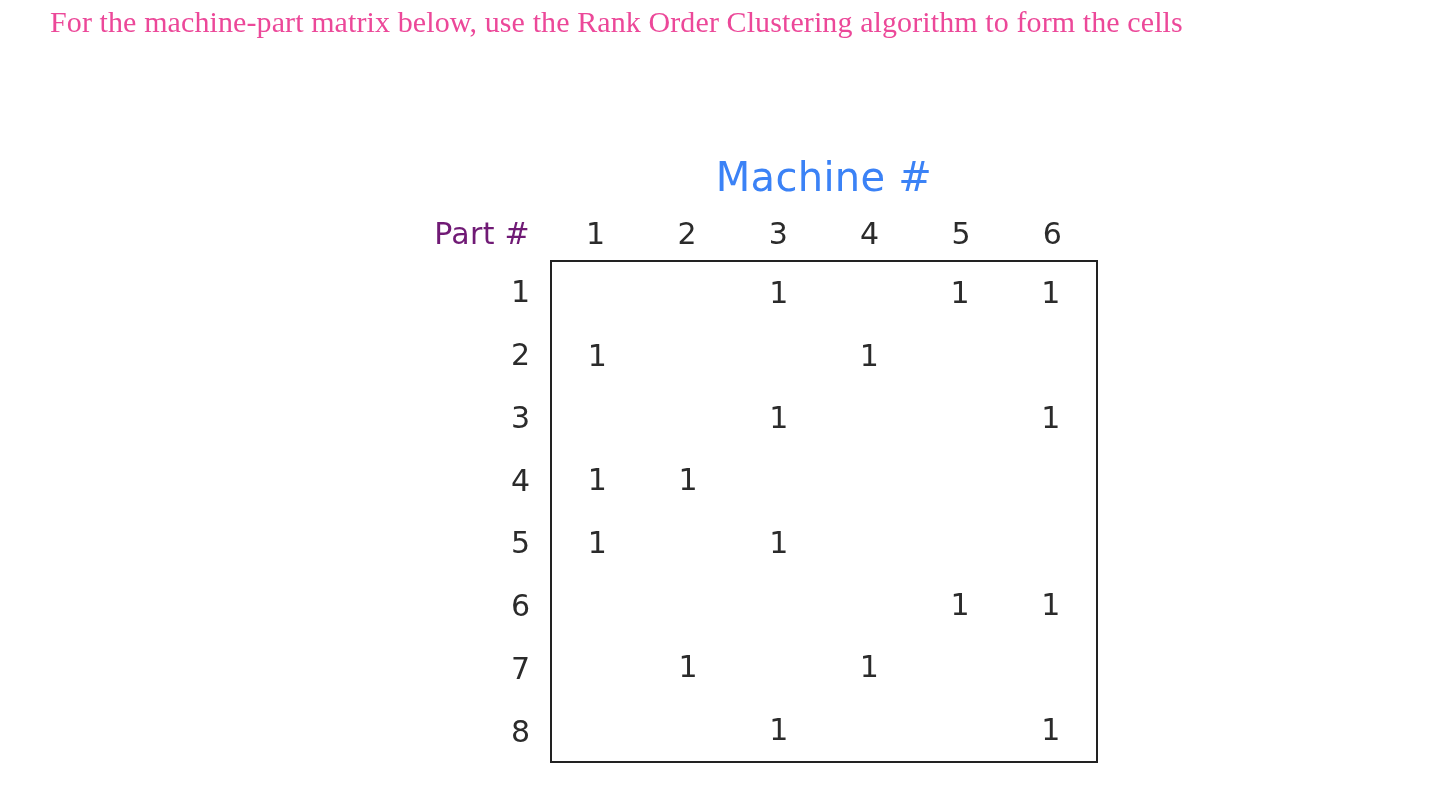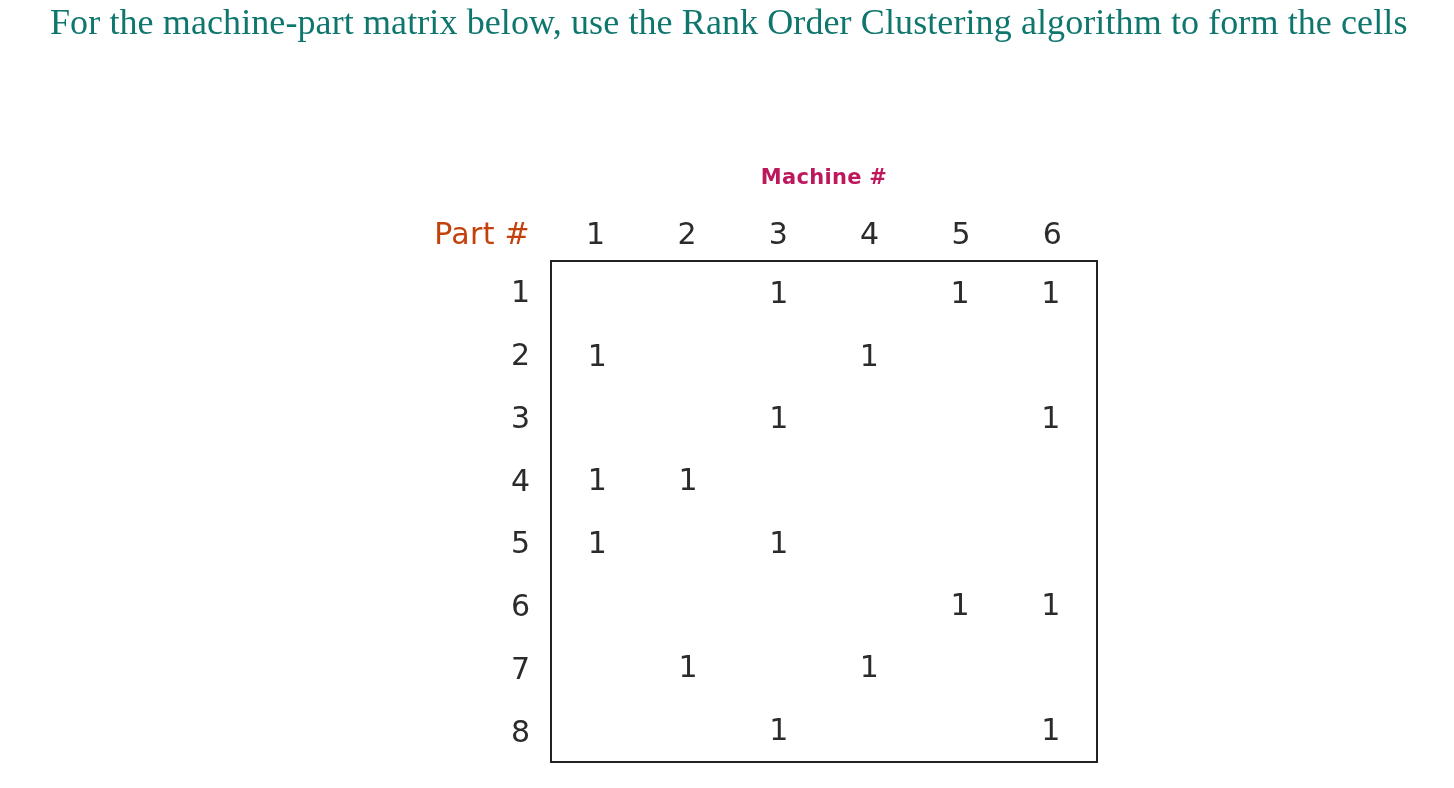--- a/index.html
+++ b/index.html
@@ -16,23 +16,23 @@
     color: #1a1a1a;
   }
 
   
   #question-block {
     position: absolute;
     left: 50px;
     top: 4px;
     width: 1370px;
     font-family: "Liberation Serif", serif;
-    font-size: 36px;
+    font-size: 30px;
     line-height: 36px;
-    color: #0f766e;
+    color: #ec4899;
     letter-spacing: 0.1px;
   }
   #question-block .q-line {
     display: block;
     white-space: pre;
   }
 
   
   #matrix-figure {
     position: absolute;
@@ -41,37 +41,36 @@
     width: 1454px;
     height: 788px;
   }
 
   #machine-title {
     position: absolute;
     left: 550px;
     top: 160px;
     width: 548px;
     text-align: center;
-    font-size: 21px;
+    font-size: 40px;
     line-height: 34px;
-    color: #be185d;
+    color: #3b82f6;
     font-family: "DejaVu Sans", sans-serif;
     letter-spacing: 0.3px;
-    font-weight: bold;
   }
 
   #part-label {
     position: absolute;
     left: 380px;
     top: 217px;
     width: 150px;
     text-align: right;
     font-size: 30px;
     line-height: 34px;
-    color: #c2410c;
+    color: #701a75;
     font-family: "DejaVu Sans", sans-serif;
     letter-spacing: 0.3px;
   }
 
   
   #col-headers {
     position: absolute;
     left: 550px;
     top: 217px;
     width: 548px;

